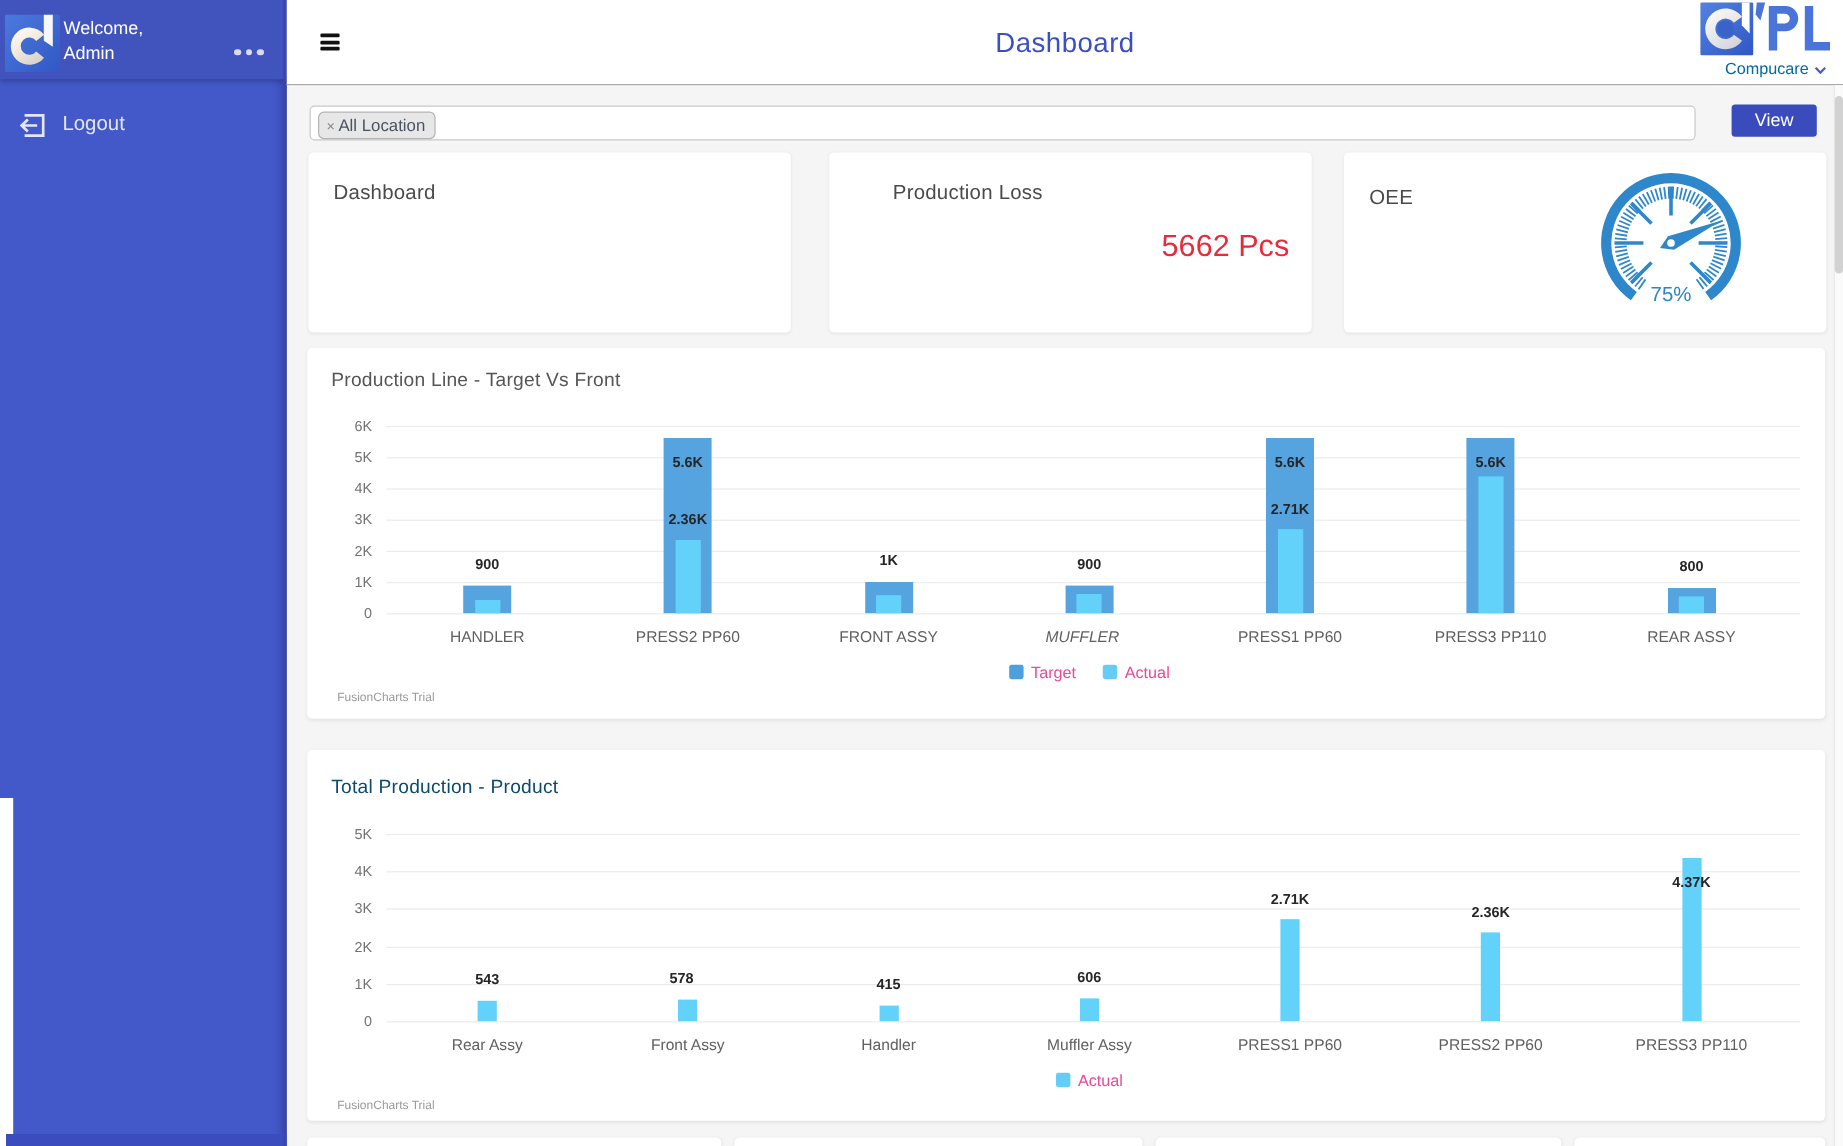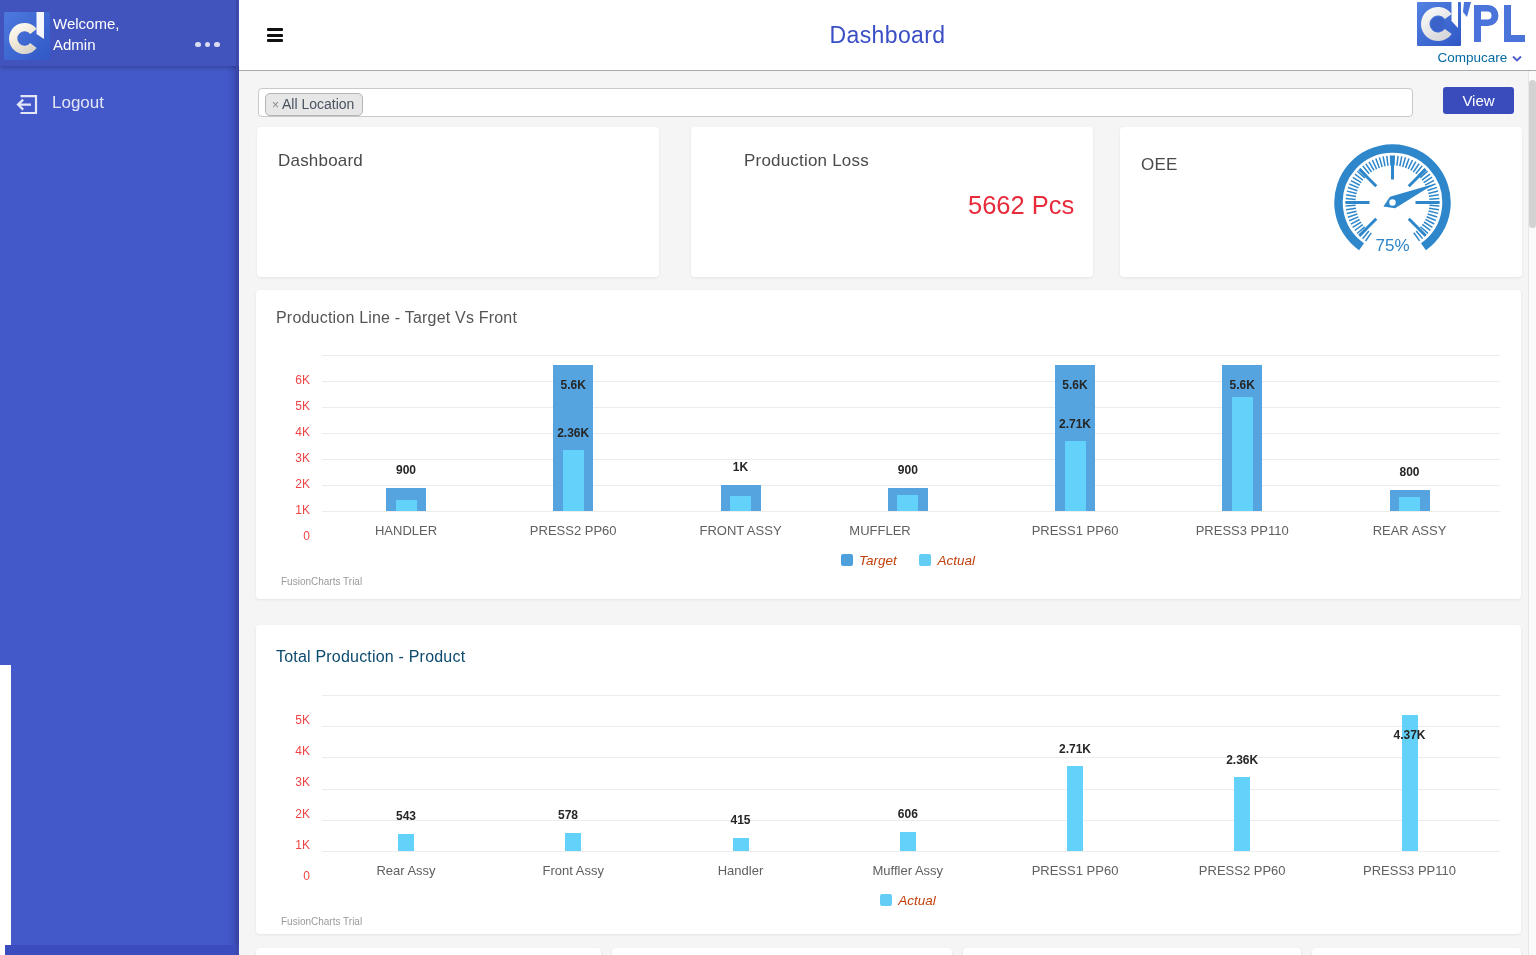--- a/index.html
+++ b/index.html
@@ -24,27 +24,27 @@
   #toplogo { right:8px; top:1px; width:115px; height:68px; }
   #compucare { right:14px; top:50px; font-size:13.5px; color:#0369a1; }
   
   .card { position:absolute; background:#fff; border-radius:4px; box-shadow:0 1px 3px rgba(0,0,0,.07); }
   #filterbox { left:258px; top:88px; width:1155px; height:29px; background:#fff; border:1px solid #c9c9c9; border-radius:4px; }
   #chip { left:6px; top:4px; height:23px; background:#e7e7e7; border:1px solid #b3b3b3; border-radius:5px; font-size:14px; color:#4a5360; padding:2px 8px 0 6px; }
   #chip b { color:#888; font-weight:normal; font-size:12px; margin-right:3px; }
   #viewbtn { left:1443px; top:87px; width:71px; height:27px; background:#3a4cbb; border-radius:3px; color:#fff; font-size:15px; text-align:center; line-height:27px; }
   .cardtitle { position:absolute; font-size:17px; color:#4a4a4a; letter-spacing:.2px; }
   
-  .ylab { position:absolute; font-size:12px; color:#ef4444; width:40px; text-align:right;margin-top:25px; }
+  .ylab { position:absolute; font-size:12px; color:#737373; width:40px; text-align:right; }
   .xlab { position:absolute; font-size:13px; color:#606060; text-align:center; width:130px; }
   .grid { position:absolute; height:1px; background:#ececec; }
   .bar { position:absolute; }
   .vlab { position:absolute; font-size:12px; font-weight:bold; color:#262626; text-align:center; width:80px; }
   .fctrial { position:absolute; font-size:10px; color:#9a9a9a; }
-  .legend { position:absolute; font-size:13.5px; color:#c2410c;font-style:italic; }
+  .legend { position:absolute; font-size:13.5px; color:#ec4899; }
   .lsq { display:inline-block; width:12px; height:12px; border-radius:2px; vertical-align:-1px; margin-right:6px; }
   
   #sbtrack { left:1528px; top:71px; width:8px; height:884px; background:#fafafa; border-left:1px solid #e7e7e7; }
   #sbthumb { left:1529px; top:80px; width:7px; height:148px; background:#d2d2d2; border-radius:4px; }
   #sedge { left:235.5px; top:0; width:2.5px; height:955px; background:#3b46a6; }
 </style>
 </head>
 <body>
   <div class="abs" id="sidebar"></div>
   <div class="abs" id="whitegutter"></div>
@@ -228,21 +228,21 @@
     <div class="vlab" style="left:277.2px;top:88.4px;">5.6K</div>
     <div class="vlab" style="left:277.2px;top:135.6px;">2.36K</div>
     <div class="xlab" style="left:252.2px;top:233px;">PRESS2 PP60</div>
     <div class="bar" style="left:464.5px;top:195.0px;width:40px;height:26.0px;background:#55a4df;"></div>
     <div class="bar" style="left:474.0px;top:206.0px;width:21px;height:15.0px;background:#63d2fa;"></div>
     <div class="vlab" style="left:444.5px;top:170.0px;">1K</div>
     <div class="xlab" style="left:419.5px;top:233px;">FRONT ASSY</div>
     <div class="bar" style="left:631.8px;top:197.6px;width:40px;height:23.4px;background:#55a4df;"></div>
     <div class="bar" style="left:641.2px;top:205.2px;width:21px;height:15.8px;background:#63d2fa;"></div>
     <div class="vlab" style="left:611.8px;top:172.6px;">900</div>
-    <div class="xlab" style="left:559px;top:233px;">MUFFLER</div>
+    <div class="xlab" style="left:581px;top:233px;font-style:italic;">MUFFLER</div>
     <div class="bar" style="left:799.0px;top:75.4px;width:40px;height:145.6px;background:#55a4df;"></div>
     <div class="bar" style="left:808.5px;top:150.5px;width:21px;height:70.5px;background:#63d2fa;"></div>
     <div class="vlab" style="left:779.0px;top:88.4px;">5.6K</div>
     <div class="vlab" style="left:779.0px;top:126.5px;">2.71K</div>
     <div class="xlab" style="left:754.0px;top:233px;">PRESS1 PP60</div>
     <div class="bar" style="left:966.2px;top:75.4px;width:40px;height:145.6px;background:#55a4df;"></div>
     <div class="bar" style="left:975.8px;top:107.4px;width:21px;height:113.6px;background:#63d2fa;"></div>
     <div class="vlab" style="left:946.2px;top:88.4px;">5.6K</div>
     <div class="xlab" style="left:921.2px;top:233px;">PRESS3 PP110</div>
     <div class="bar" style="left:1133.5px;top:200.2px;width:40px;height:20.8px;background:#55a4df;"></div>

